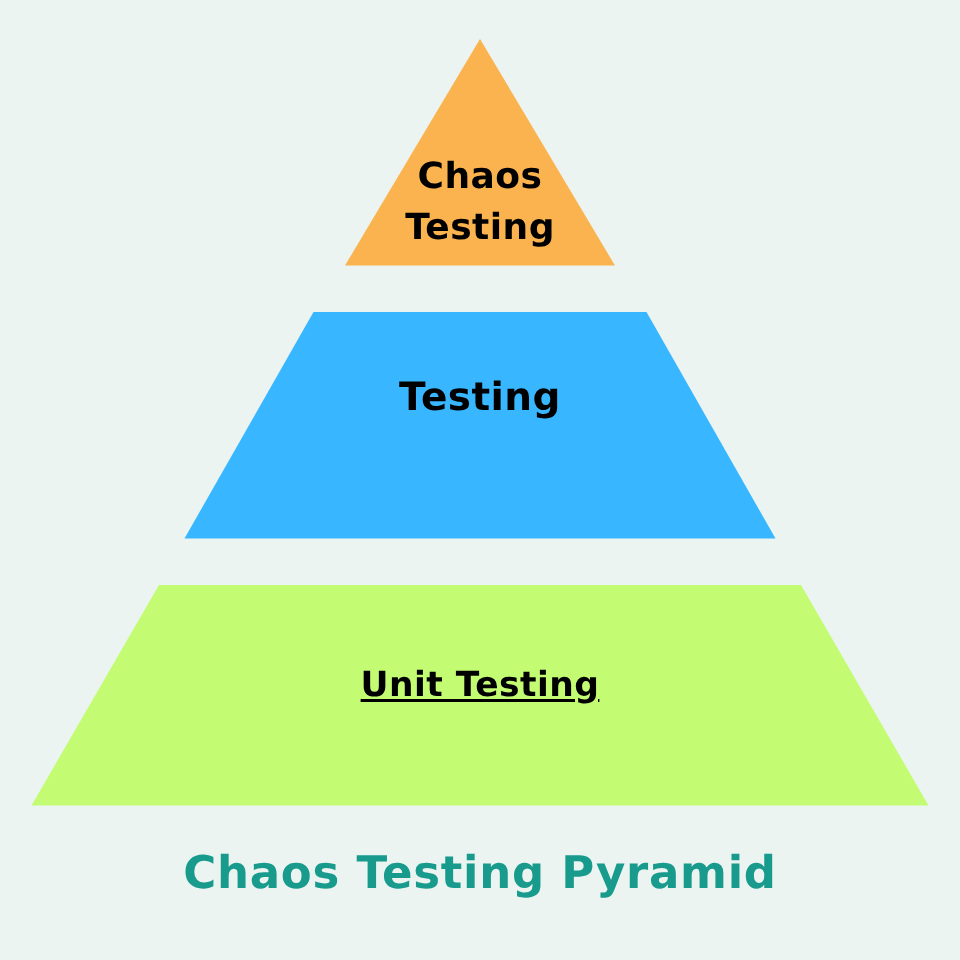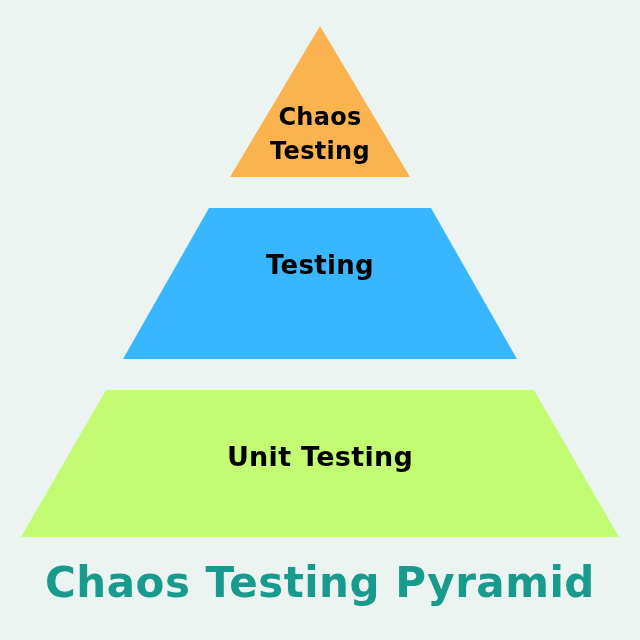--- a/index.html
+++ b/index.html
@@ -35,30 +35,31 @@
     font-size: 24px;
     line-height: 34px;
   }
   .label-integration {
     top: 246px;
     font-size: 26px;
     line-height: 38px;
   }
   .label-unit {
     top: 439px;
-    font-size: 27px;
+    font-size: 23px;
     line-height: 36px;
+    text-decoration: underline;
   }
   .diagram-title {
     position: absolute;
     left: 0;
     right: 0;
     top: 561px;
     text-align: center;
-    font-size: 42px;
+    font-size: 30px;
     line-height: 44px;
     font-weight: bold;
     color: #189B8C;
     letter-spacing: 0.5px;
   }
 </style>
 </head>
 <body>
 
 <div class="canvas">

